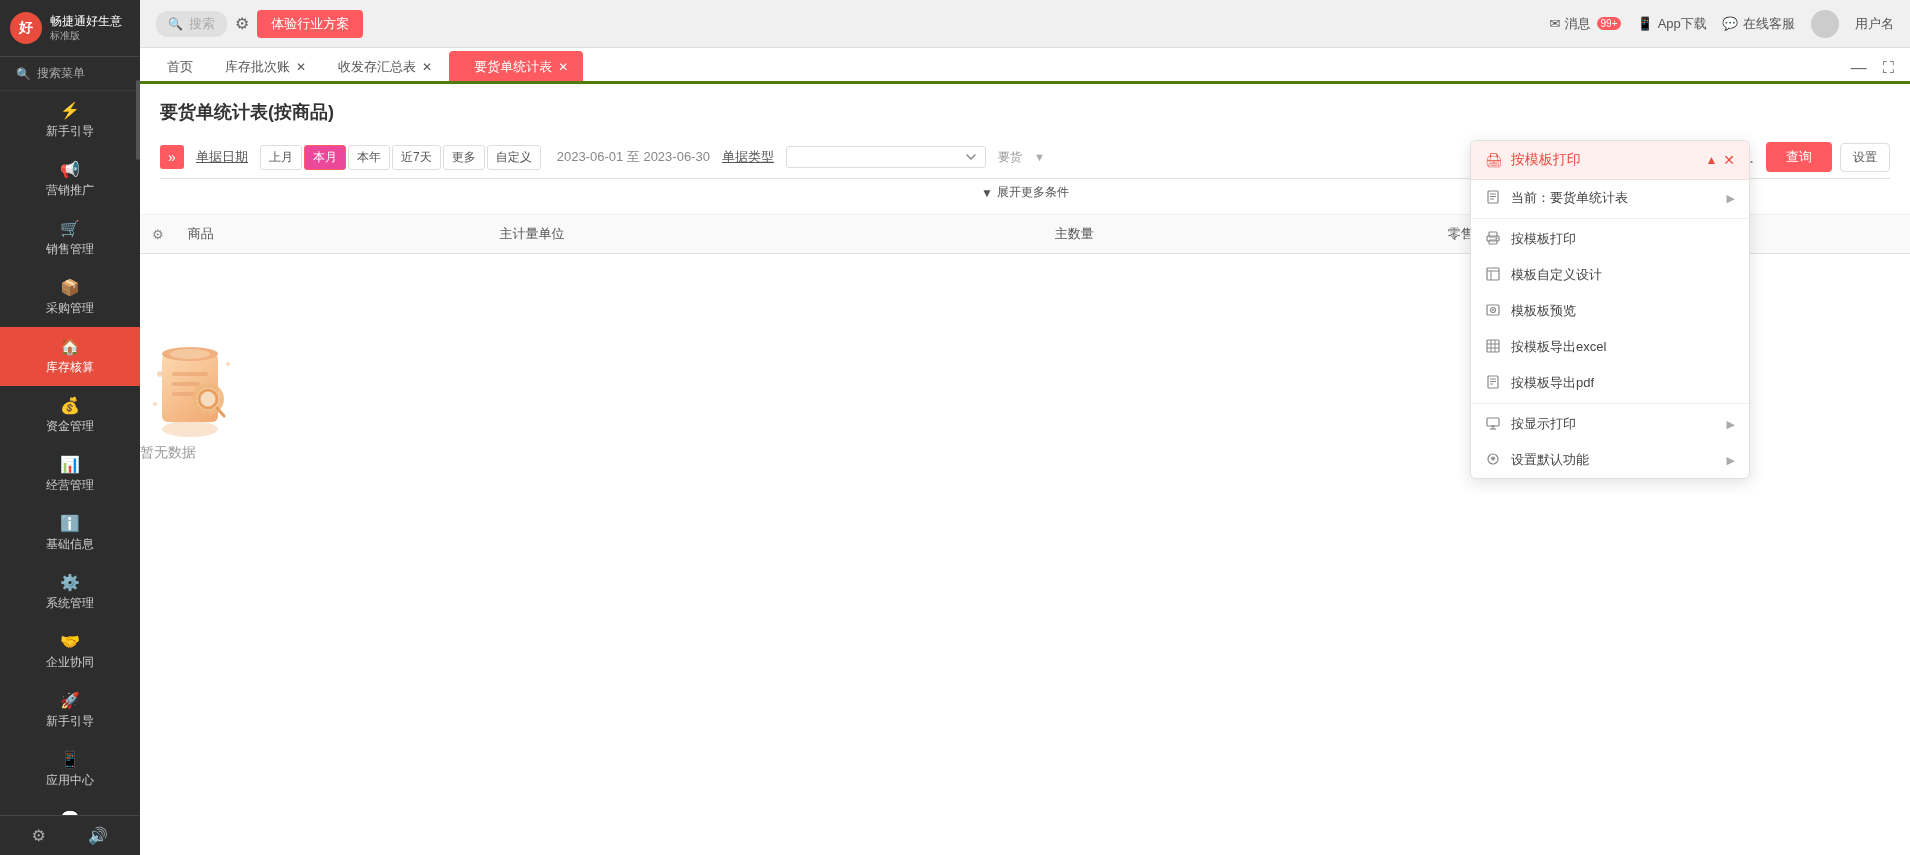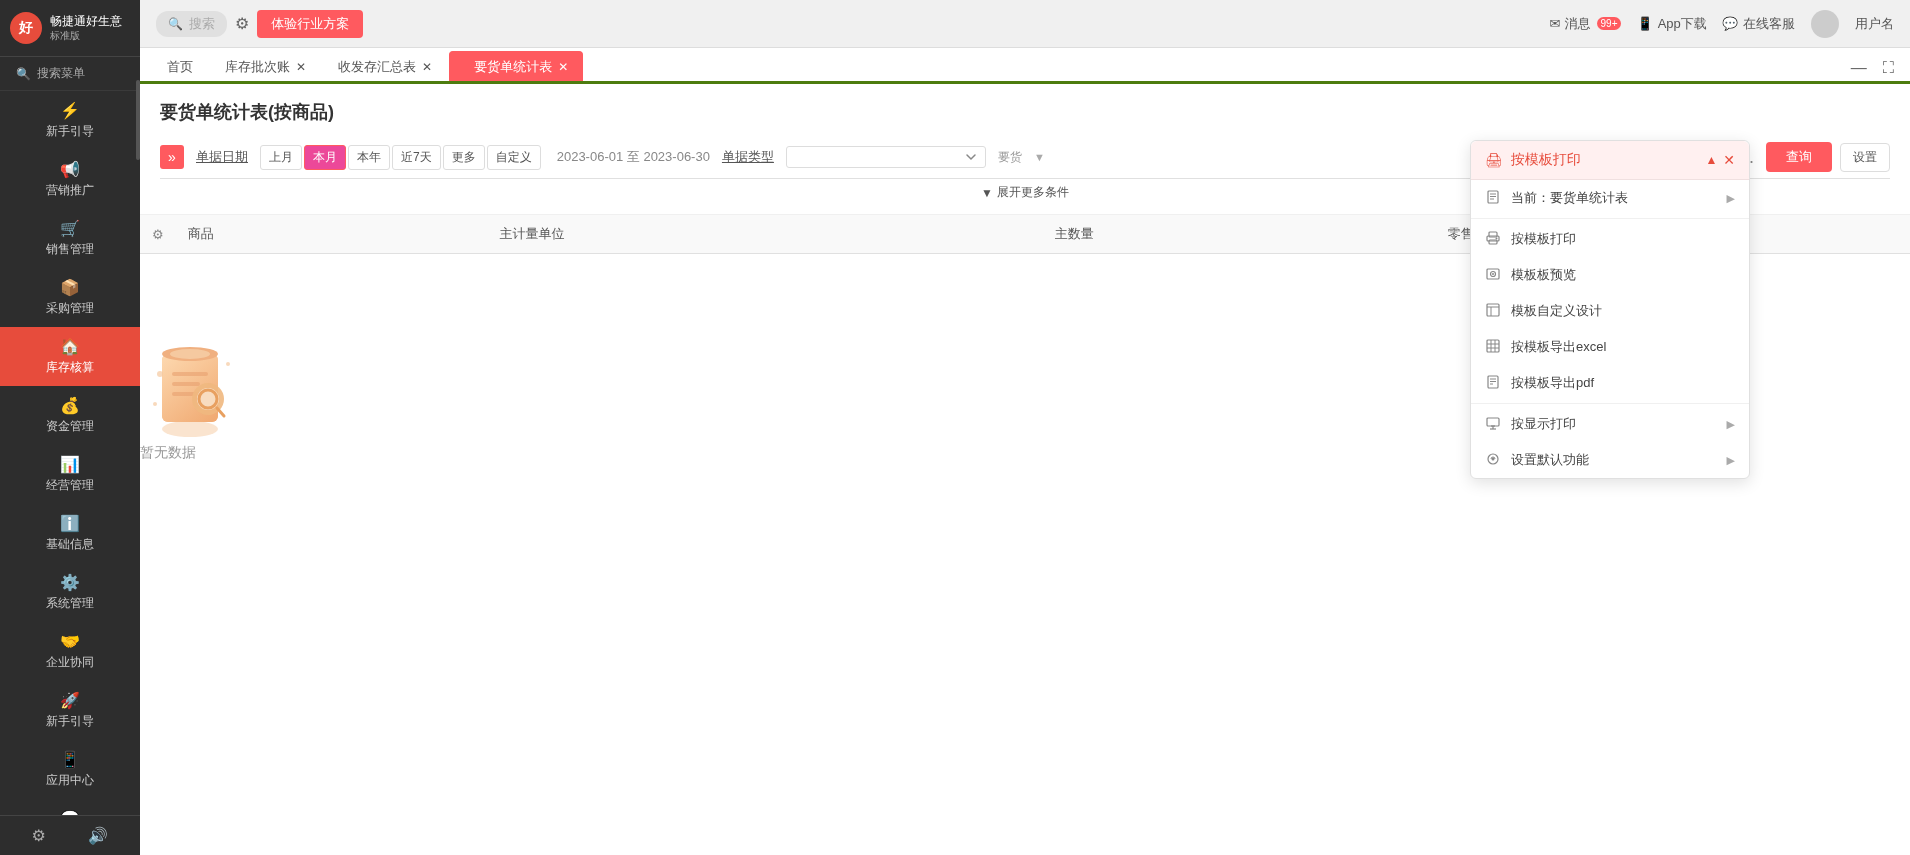--- a/index.html
+++ b/index.html
@@ -485,37 +485,37 @@
         <rect x="3" y="9" width="8" height="4" rx="1" fill="none" stroke="#888" stroke-width="1.2"></rect>
         <circle cx="10.5" cy="7.5" r="1" fill="#888"></circle>
       </svg>
     </span>
     <span>按模板打印</span>
   </div>
 
   <div class="print-dropdown-item">
     <span class="print-dropdown-item-icon">
       <svg width="14" height="14" viewBox="0 0 14 14" fill="none">
+        <rect x="1" y="1" width="12" height="12" rx="1" fill="none" stroke="#888" stroke-width="1.2"></rect>
+        <line x1="1" y1="4" x2="13" y2="4" stroke="#888" stroke-width="1"></line>
+        <line x1="5" y1="4" x2="5" y2="13" stroke="#888" stroke-width="1"></line>
+      </svg>
+    </span>
+    <span>模板自定义设计</span>
+  </div>
+
+  <div class="print-dropdown-item">
+    <span class="print-dropdown-item-icon">
+      <svg width="14" height="14" viewBox="0 0 14 14" fill="none">
         <rect x="1" y="2" width="12" height="10" rx="1" fill="none" stroke="#888" stroke-width="1.2"></rect>
         <circle cx="7" cy="7" r="2.5" fill="none" stroke="#888" stroke-width="1.2"></circle>
         <circle cx="7" cy="7" r="1" fill="#888"></circle>
       </svg>
     </span>
     <span>模板板预览</span>
-  </div>
-
-  <div class="print-dropdown-item">
-    <span class="print-dropdown-item-icon">
-      <svg width="14" height="14" viewBox="0 0 14 14" fill="none">
-        <rect x="1" y="1" width="12" height="12" rx="1" fill="none" stroke="#888" stroke-width="1.2"></rect>
-        <line x1="1" y1="4" x2="13" y2="4" stroke="#888" stroke-width="1"></line>
-        <line x1="5" y1="4" x2="5" y2="13" stroke="#888" stroke-width="1"></line>
-      </svg>
-    </span>
-    <span>模板自定义设计</span>
   </div>
 
   <div class="print-dropdown-item">
     <span class="print-dropdown-item-icon">
       <svg width="14" height="14" viewBox="0 0 14 14" fill="none">
         <rect x="1" y="1" width="12" height="12" rx="1" fill="none" stroke="#888" stroke-width="1.2"></rect>
         <line x1="1" y1="5" x2="13" y2="5" stroke="#888" stroke-width="1"></line>
         <line x1="1" y1="9" x2="13" y2="9" stroke="#888" stroke-width="1"></line>
         <line x1="5" y1="1" x2="5" y2="13" stroke="#888" stroke-width="1"></line>
         <line x1="9" y1="1" x2="9" y2="13" stroke="#888" stroke-width="1"></line>

